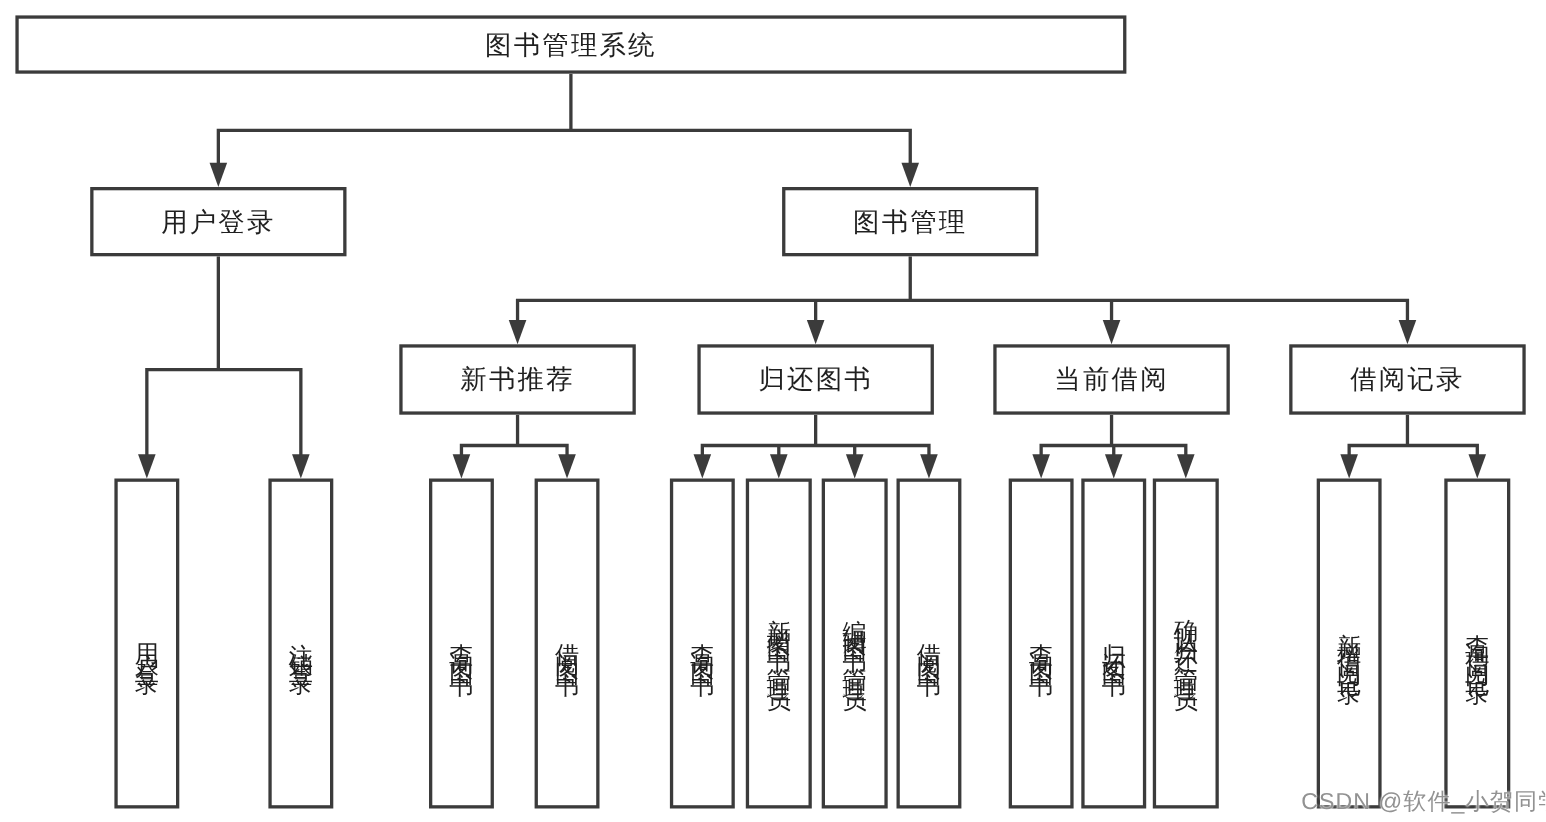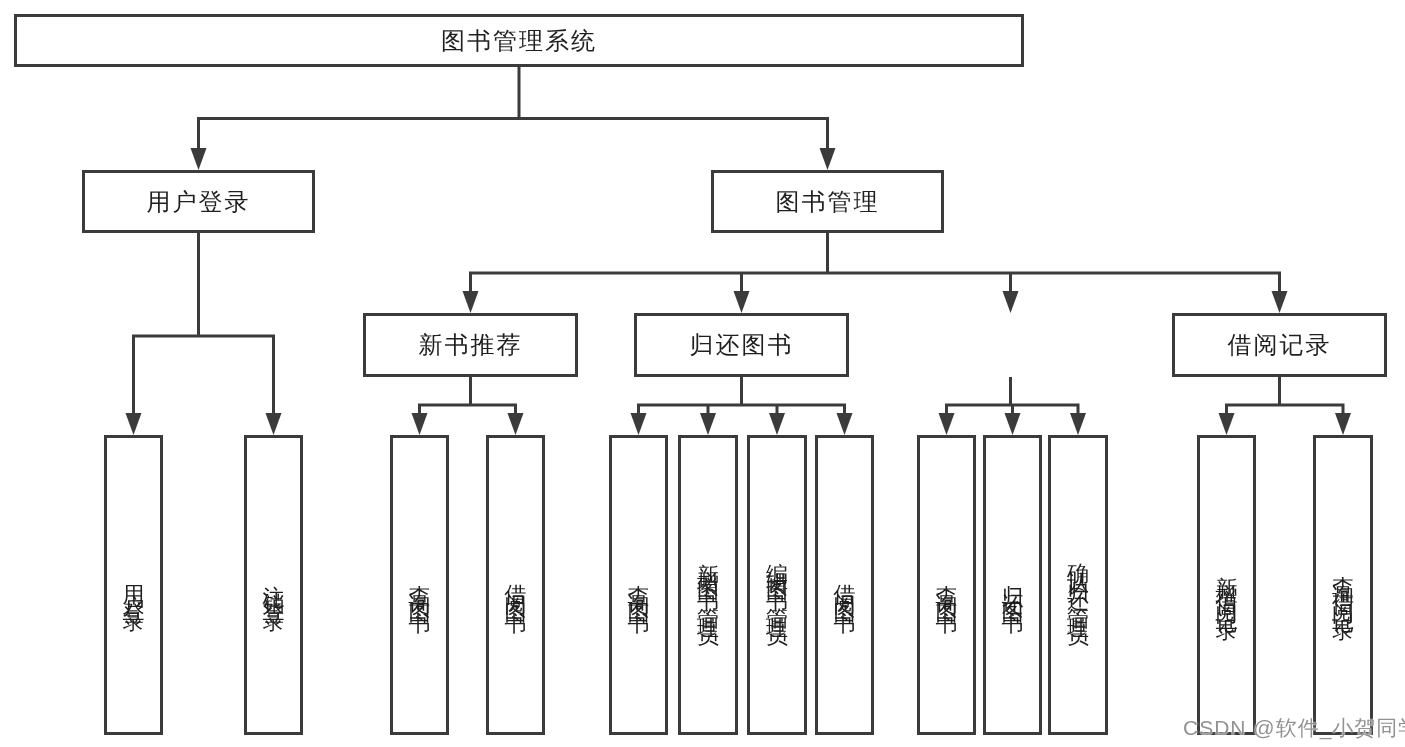--- a/index.html
+++ b/index.html
@@ -101,20 +101,23 @@
   <div class="box" style="left:711px; top:170px; width:233px; height:63px;">
     <span class="hlabel">图书管理</span>
   </div>
 
   <div class="box" style="left:363px; top:313px; width:215px; height:64px;text-align:right;">
     <span class="hlabel">新书推荐</span>
   </div>
   <div class="box" style="left:634px; top:313px; width:215px; height:64px;">
     <span class="hlabel">归还图书</span>
   </div>
+  <div class="box" style="left:903px; top:313px; width:215px; height:64px;">
+    <span class="hlabel">当前借阅</span>
+  </div>
   <div class="box" style="left:1172px; top:313px; width:215px; height:64px;">
     <span class="hlabel">借阅记录</span>
   </div>
 
   <div class="box leaf" style="left:104px; top:435px; width:59px; height:300px;">
     <span class="vlabel">用户登录</span>
   </div>
   <div class="box leaf" style="left:244px; top:435px; width:59px; height:300px;">
     <span class="vlabel">注销登录</span>
   </div>

